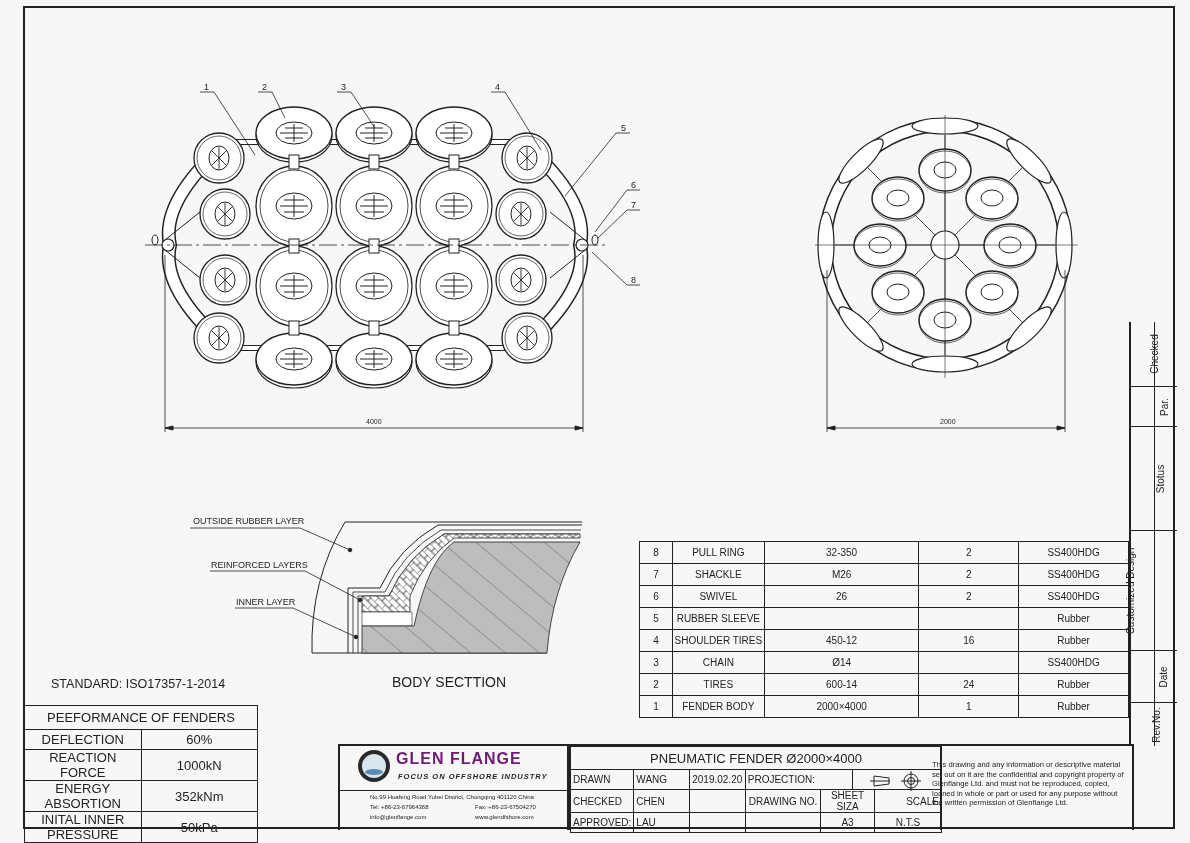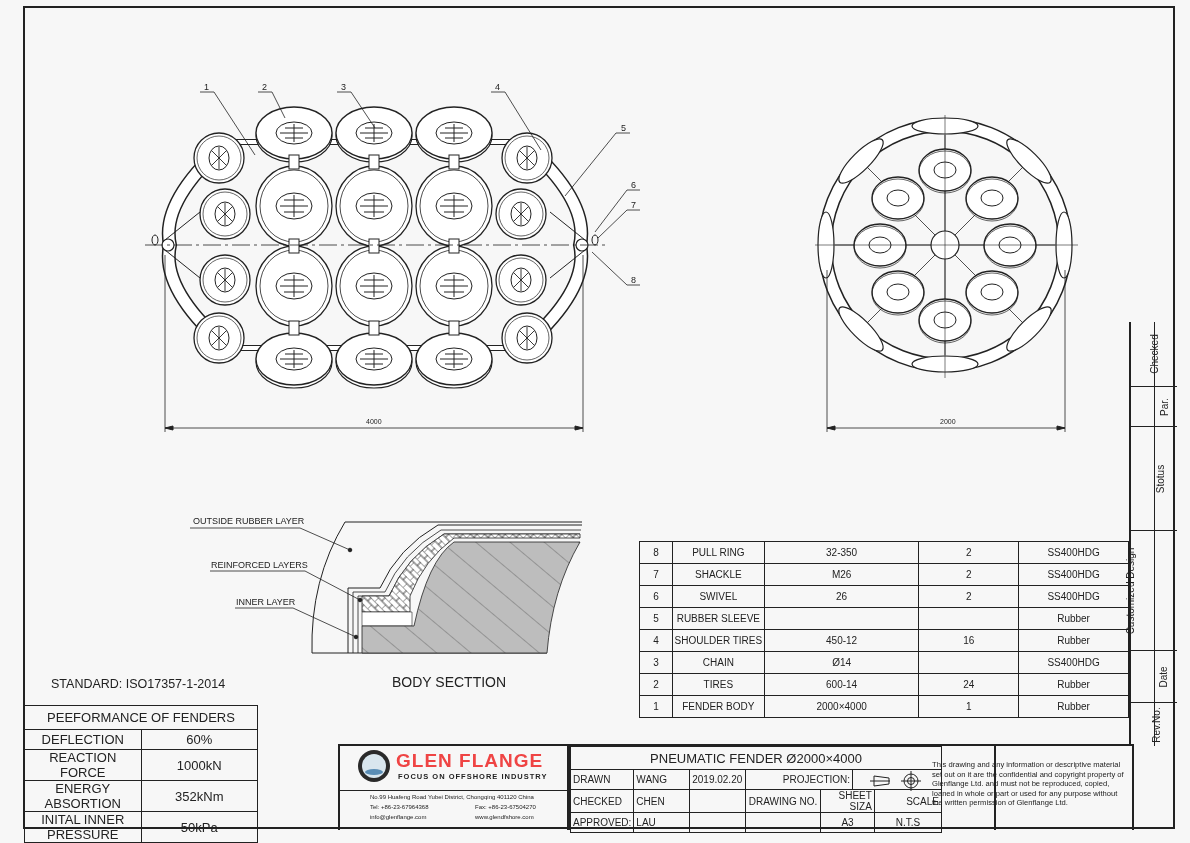--- a/index.html
+++ b/index.html
@@ -14,21 +14,21 @@
   .bom tr.hdr td{height:20px;}
   .perf{position:absolute;left:24px;top:705px;width:234px;}
   .perf td{border:1px solid #222;font-size:13px;text-align:center;height:19px;padding:0;}
   .perf .title td{font-size:13px;height:23px;}
   .rev{position:absolute;left:1129px;top:322px;width:46px;height:424px;border-left:2px solid #222;}
   .rev .cell{position:absolute;left:0;width:46px;border-top:1px solid #222;box-sizing:border-box;}
   .rev .cell span{position:absolute;right:3px;top:50%;transform:translateY(-50%) rotate(-90deg);transform-origin:center;font-size:10px;white-space:nowrap;}
   .rev .vline{position:absolute;left:23px;top:0;width:1px;height:424px;background:#222;}
   .logo{position:absolute;left:338px;top:744px;width:231px;height:86px;border:2px solid #222;box-sizing:border-box;border-bottom:none;}
   .logo .line{position:absolute;left:0;top:44px;width:229px;height:1px;background:#222;}
-  .info{position:absolute;left:568px;top:744px;width:428px;height:86px;border:2px solid #222;box-sizing:border-box;border-bottom:none;}
+  .info{position:absolute;left:568px;top:744px;width:374px;height:86px;border:2px solid #222;box-sizing:border-box;border-bottom:none;}
   .info table{position:absolute;left:0;top:0;width:372px;}
   .info td{border:1px solid #222;font-size:10px;padding:0 2px;height:19px;}
   .info .ttl td{font-size:13px;text-align:center;height:22px;}
   .note{position:absolute;left:924px;top:744px;width:210px;height:86px;border:2px solid #222;border-left:none;box-sizing:border-box;border-bottom:none;}
   .note p{margin:14px 8px 0 8px;font-size:7.6px;line-height:9.6px;color:#222;}
 </style>
 </head>
 <body>
 
 <div class="frame"></div>
@@ -346,22 +346,22 @@
   <div class="cell" style="top:328px;height:52px;">
       <span>Date</span>
     </div>
   <div class="cell" style="top:380px;height:44px;">
       <span>Rev.No.</span>
     </div>
 </div>
 
 <div class="logo">
   <div class="line"></div>
-  <div class="abs" style="left:56px;top:4px;font-size:19px;font-weight:bold;letter-spacing:1px;color:#ef4444;">GLEN FLANGE</div>
-  <div class="abs" style="left:58px;top:26px;font-size:7.5px;font-weight:bold;letter-spacing:1px;color:#222;">FOCUS ON OFFSHORE INDUSTRY</div>
+  <div class="abs" style="left:56px;top:4px;font-size:16px;font-weight:bold;letter-spacing:1px;color:#701a75;">GLEN FLANGE</div>
+  <div class="abs" style="left:58px;top:26px;font-size:7.5px;font-weight:bold;letter-spacing:1px;color:#222;font-style:italic;">FOCUS ON OFFSHORE INDUSTRY</div>
   <div class="abs" style="left:30px;top:48px;font-size:6px;">No.99 Huafeng Road Yubei District, Chongqing 401120 China</div>
   <div class="abs" style="left:30px;top:58px;font-size:6px;">Tel: +86-23-67964368</div>
   <div class="abs" style="left:135px;top:58px;font-size:6px;">Fax: +86-23-67504270</div>
   <div class="abs" style="left:30px;top:68px;font-size:6px;">info@glenflange.com</div>
   <div class="abs" style="left:135px;top:68px;font-size:6px;">www.glendfshore.com</div>
 </div>
 
 <div class="info">
   <table>
     <colgroup>
@@ -374,29 +374,29 @@
         <col style="width:68px">
       </colgroup>
     <tbody>
         <tr class="ttl">
           <td colspan="7">PNEUMATIC FENDER Ø2000×4000</td>
         </tr>
     <tr>
       <td>DRAWN</td>
       <td>WANG</td>
       <td style="text-align:center">2019.02.20</td>
-      <td colspan="2" style="text-align:right">PROJECTION:</td>
+      <td colspan="2" style="text-align:left">PROJECTION:</td>
       <td colspan="2"></td>
     </tr>
     <tr>
       <td>CHECKED</td>
       <td>CHEN</td>
       <td></td>
       <td style="text-align:center">DRAWING NO.</td>
-      <td colspan="2" style="text-align:right">SHEET SIZA</td>
+      <td colspan="2" style="text-align:center">SHEET SIZA</td>
       <td style="text-align:right">SCALE</td>
     </tr>
     <tr>
       <td>APPROVED:</td>
       <td>LAU</td>
       <td></td>
       <td style="text-align:center"></td>
       <td colspan="2" style="text-align:center">A3</td>
       <td style="text-align:center">N.T.S</td>
     </tr>

